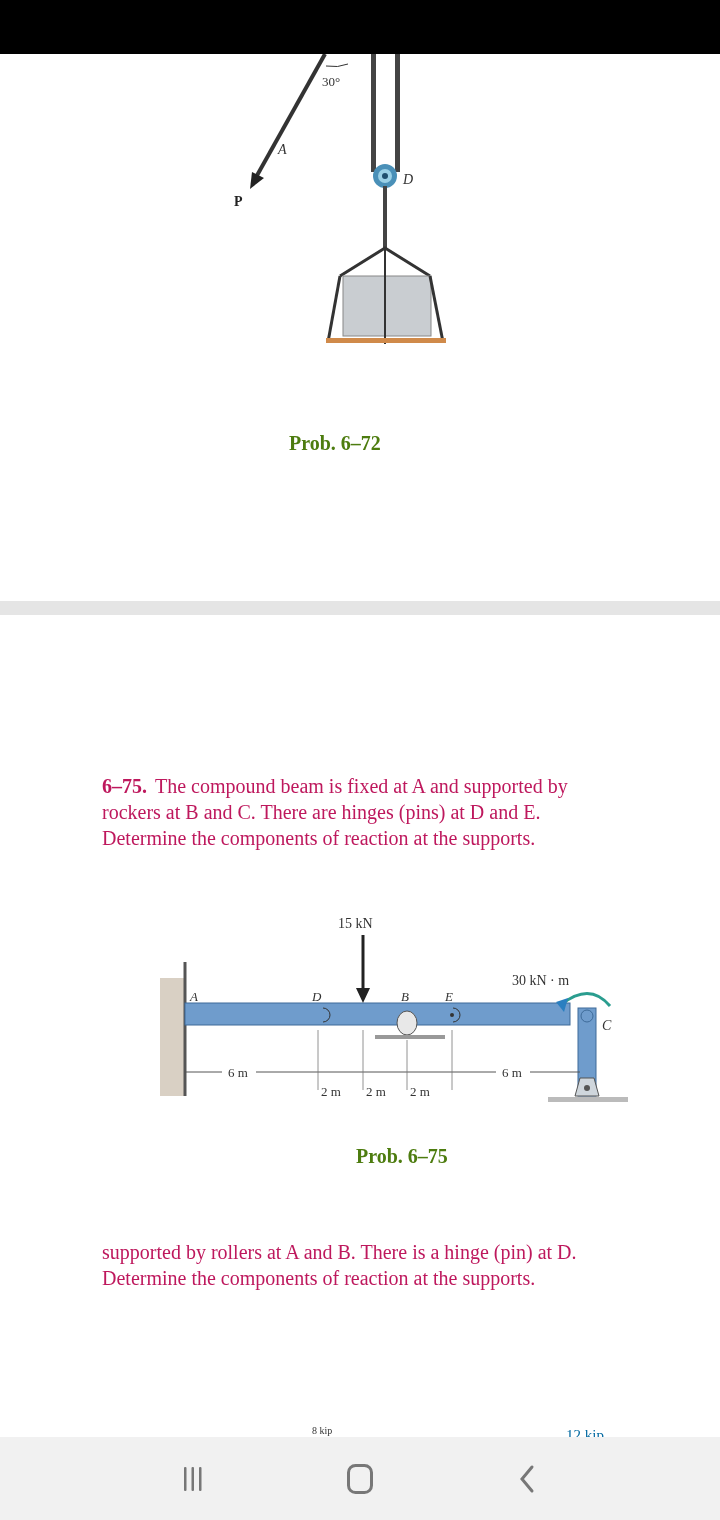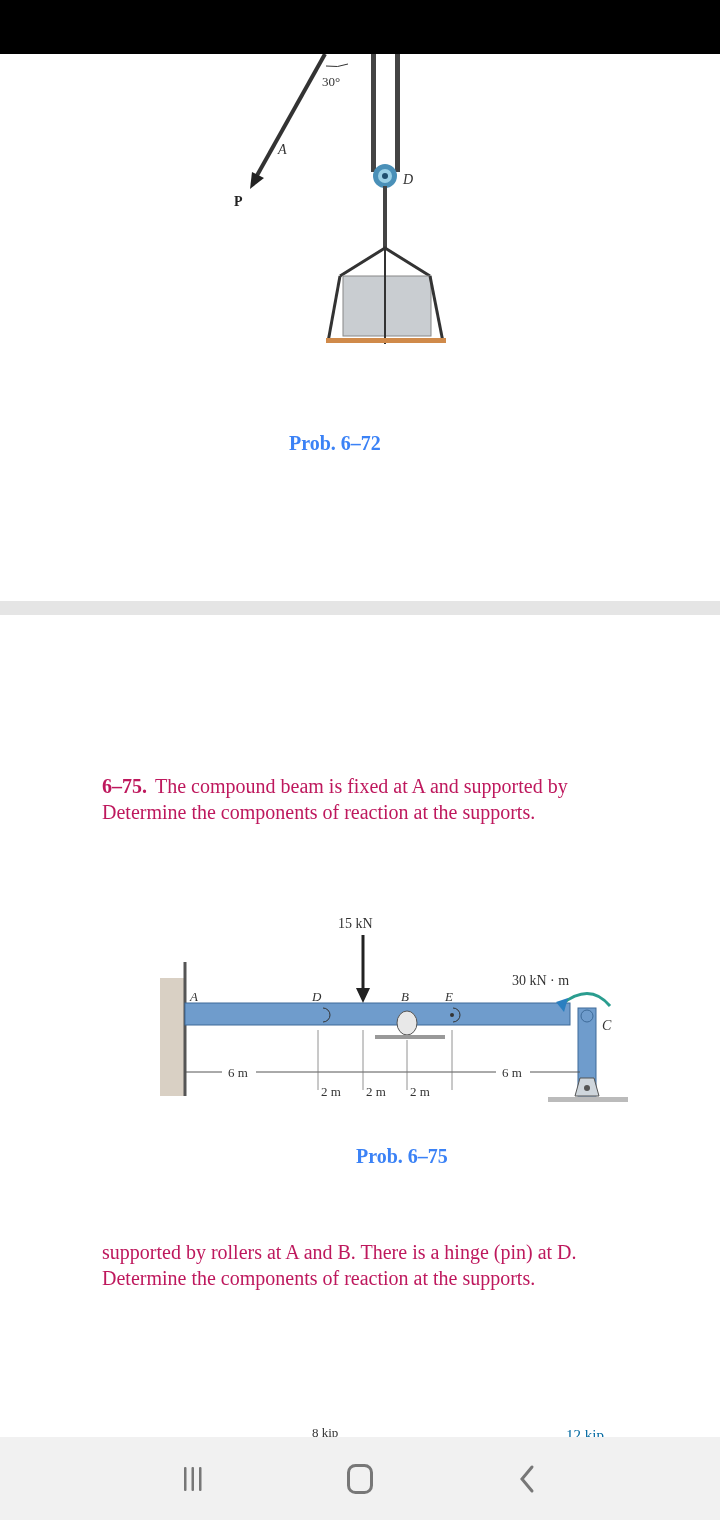--- a/index.html
+++ b/index.html
@@ -6,21 +6,21 @@
     html, body { width: 720px; height: 1520px; overflow: hidden; background: #fff; }
     body { position: relative; font-family: "Liberation Serif", "DejaVu Serif", serif; color: #222; }
 
     .status-bar { position: absolute; top: 0; left: 0; width: 720px; height: 54px; background: #000; }
 
     .page { position: absolute; left: 0; width: 720px; background: #fff; overflow: hidden; }
     .page-1 { top: 54px; height: 674px; }
     .page-gap { position: absolute; top: 601px; left: 0; width: 720px; height: 14px; background: #e5e5e5; }
     .page-2 { top: 615px; height: 822px; }
 
-    .caption { position: absolute; font-weight: bold; color: #3b82f6; font-size: 20px; text-align: right; }
+    .caption { position: absolute; font-weight: bold; color: #4d7c0f; font-size: 20px; text-align: right; }
 
     .problem-text { position: absolute; left: 102px; width: 576px; font-size: 20px; line-height: 26px; text-align: justify; color: #be185d; }
     .problem-text .num { font-weight: bold; margin-right: 8px; }
 
     .diagram { position: absolute; }
     .diagram svg text { font-family: "Liberation Serif", serif; }
 
     .nav-bar { position: absolute; left: 0; top: 1437px; width: 720px; height: 83px; background: #f1f1f1; display: flex; align-items: center; justify-content: space-around; padding: 0 110px; }
     .nav-btn { width: 60px; height: 60px; display: flex; align-items: center; justify-content: center; cursor: pointer; }
   </style>
@@ -60,20 +60,21 @@
     </svg>
   </div>
   <div class="caption" style="left:289px; top:378px;">Prob. 6–72</div>
 </div>
 
 <div class="page-gap"></div>
 
 <div class="page page-2">
   <div class="problem-text" style="top:158px;">
     <div><span class="num">6–75.</span><span>The compound beam is fixed at A and supported by</span></div>
+    <div>rockers at B and C. There are hinges (pins) at D and E.</div>
     <div>Determine the components of reaction at the supports.</div>
   </div>
 
   <div class="diagram" style="left:160px; top:285px; width:480px; height:230px;">
     <svg width="480" height="230" viewBox="0 0 480 230">
 
       <rect x="0" y="78" width="25" height="118" fill="#d9d0c4"></rect>
       <line x1="25" y1="62" x2="25" y2="196" stroke="#555" stroke-width="3"></line>
 
       <rect x="25" y="103" width="385" height="22" fill="#6f9ccc" stroke="#3e6b99" stroke-width="1"></rect>
@@ -120,21 +121,21 @@
     </svg>
   </div>
 
   <div class="caption" style="left:336px; top:530px;margin-left:20px;">Prob. 6–75</div>
 
   <div class="problem-text" style="top:624px;">
     <div>supported by rollers at A and B. There is a hinge (pin) at D.</div>
     <div>Determine the components of reaction at the supports.</div>
   </div>
 
-  <div style="position:absolute; left:312px; top:810px; font-size:13px; color:#333;">8 kip</div>
+  <div style="position:absolute; left:312px; top:810px; font-size:10px; color:#333;">8 kip</div>
   <div style="position:absolute; left:522px; top:812px; font-size:15px; color:#0369a1;margin-left:44px;">12 kip</div>
 </div>
 
 <div class="nav-bar">
   <div class="nav-btn">
     <svg width="24" height="28" viewBox="0 0 24 28">
       <rect x="3" y="2" width="2.5" height="24" rx="1" fill="#777"></rect>
       <rect x="10.5" y="2" width="2.5" height="24" rx="1" fill="#777"></rect>
       <rect x="18" y="2" width="2.5" height="24" rx="1" fill="#777"></rect>
     </svg>

